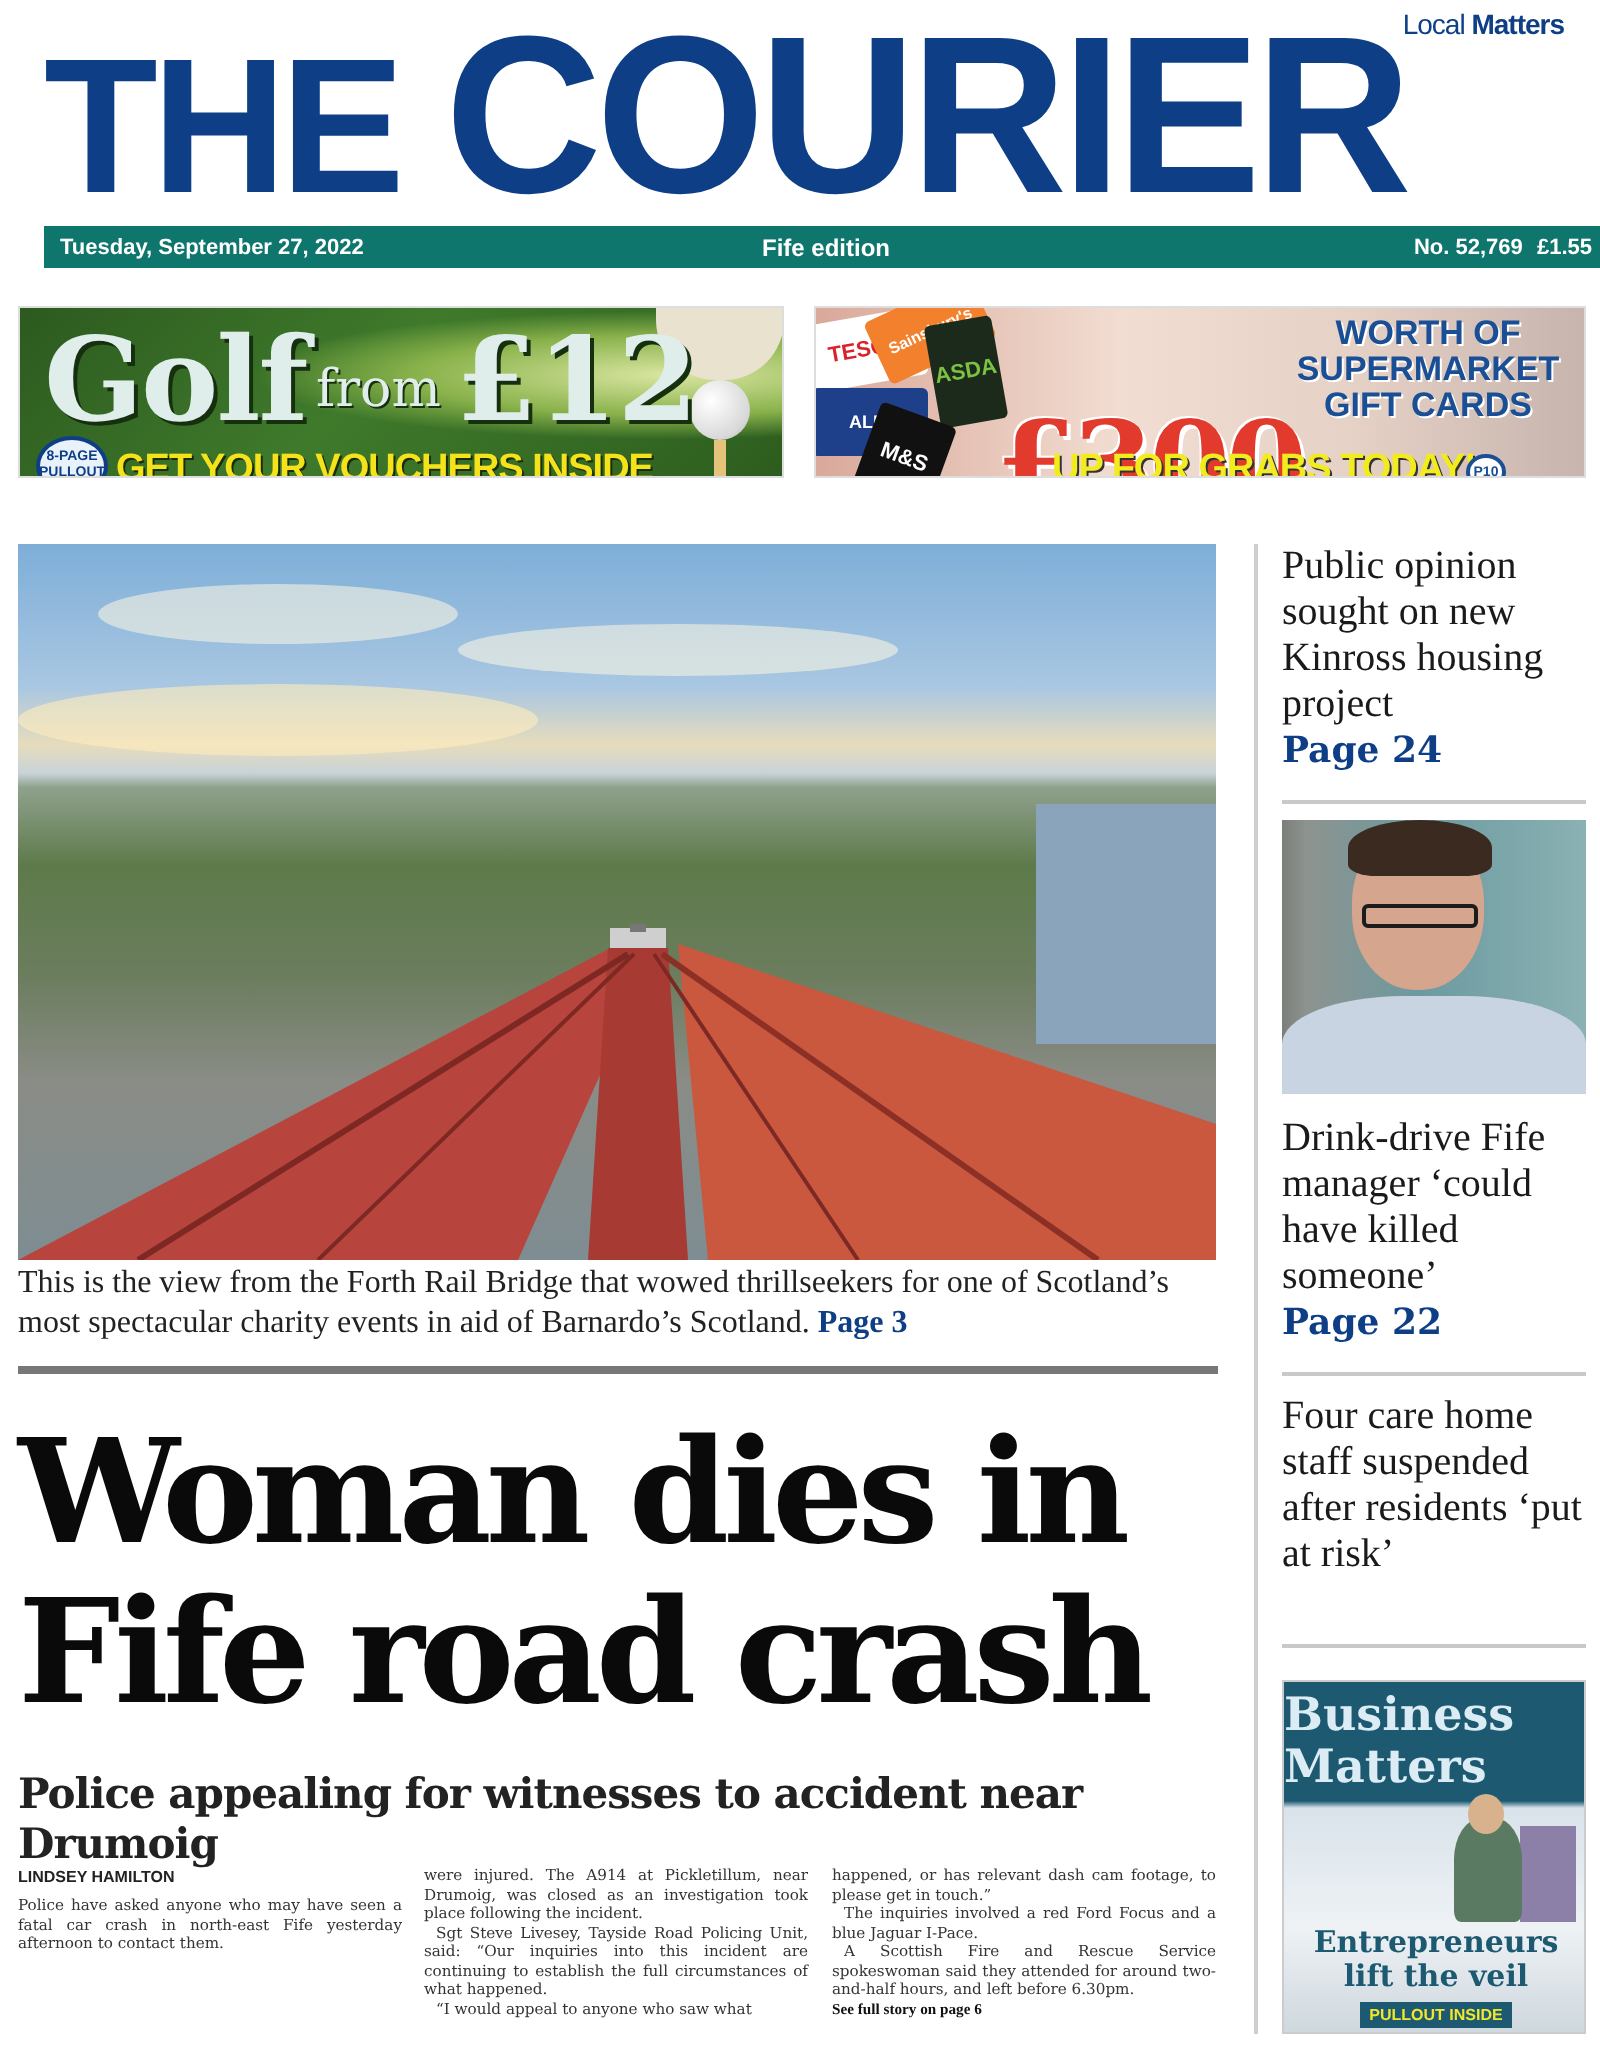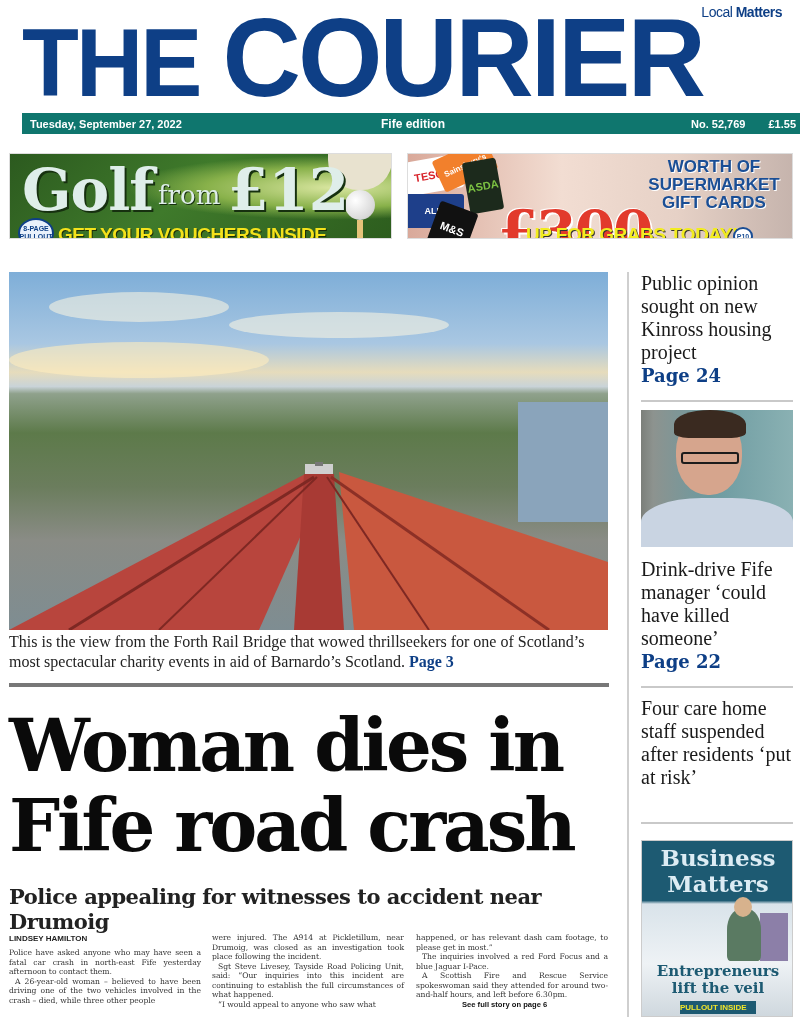--- a/index.html
+++ b/index.html
@@ -21,21 +21,21 @@
     letter-spacing: -0.5px;
   }
   .local-matters b { font-weight: bold; }
   .dateline {
     position: absolute; left: 22px; top: 113px; width: 782px; height: 21px;
     background: #0f766e; color: #fff;
     font-family: "Liberation Sans", sans-serif; font-weight: bold; font-size: 11px;
     display: flex; align-items: center; justify-content: space-between; padding: 0 8px;
   }
   .dateline .mid { position: absolute; left: 50%; transform: translateX(-50%); font-size: 12px; }
-  .dateline .right span + span { margin-left: 20px; }
+  .dateline .right span + span { margin-left: 4px; }
 
   
   .promo { position: absolute; top: 153px; height: 86px; overflow: hidden; border: 1px solid #ddd; }
   .promo-golf { left: 9px; width: 383px;
     background: radial-gradient(ellipse at 85% 40%, #d9e6a0 0%, #88b14a 28%, transparent 45%),
                 linear-gradient(135deg, #2c5a1f 0%, #3f7a2b 45%, #2d5d1e 100%); }
   .golf-word {
     position: absolute; left: 12px; top: 2px; font-family: "DejaVu Serif", serif; font-weight: bold;
     font-size: 58px; color: #dfeeea; text-shadow: 2px 2px 0 #16300f; letter-spacing: -1px;
   }
@@ -114,21 +114,21 @@
   }
   .col {
     position: absolute; top: 948px; width: 192px;
     font-family: "DejaVu Serif", serif; font-size: 7.6px; line-height: 9.5px; color: #333; text-align: justify;
   }
   .col p + p { text-indent: 6px; }
   .col.c2, .col.c3 { top: 933px; }
   .col.c1 { left: 9px; }
   .col.c2 { left: 212px; }
   .col.c3 { left: 416px; }
-  .see-full { font-family: Liberation Sans, sans-serif; font-weight: bold; color: #111; text-indent: 0 !important; margin-left: 46px; }
+  .see-full { font-family: Liberation Serif, serif; font-weight: bold; color: #111; text-indent: 0 !important; }
 
   
   .sidebar-divider { position: absolute; left: 627px; top: 272px; width: 2px; height: 745px; background: #cfcfcf; }
   .side-item { position: absolute; left: 641px; width: 152px; }
   .side-headline {
     font-family: "Liberation Serif", serif; font-size: 20px; line-height: 23px; color: #1a1a1a;
   }
   .side-ref { font-family: "DejaVu Serif", serif; font-weight: bold; font-size: 18px; color: #0e3f86; line-height: 24px; }
   .side-rule { position: absolute; left: 641px; width: 152px; height: 2px; background: #c9c9c9; }
   .side-photo {
@@ -139,30 +139,30 @@
   .man-hair { position: absolute; left: 33px; top: 0px; width: 72px; height: 28px; border-radius: 50% 50% 20% 20%; background: #3a2a20; }
   .man-glasses { position: absolute; left: 40px; top: 42px; width: 58px; height: 12px; border: 2px solid #1c1c1c; border-radius: 3px; }
   .man-body { position: absolute; left: 0px; top: 88px; width: 152px; height: 60px; border-radius: 40% 40% 0 0; background: #c9d4e2; }
 
   .business {
     position: absolute; left: 641px; top: 840px; width: 152px; height: 177px; overflow: hidden;
     background: linear-gradient(180deg, #1d5a72 0%, #1d5a72 34%, #d9e3ea 36%, #eef2f5 70%, #cfd8de 100%);
     border: 1px solid #ccc;
   }
   .biz-title {
-    position: absolute; left: 0; top: 4px; width: 152px; text-align: center;
+    position: absolute; left: 0; top: 4px; width: 152px; text-align: left;
     font-family: "DejaVu Serif", serif; font-weight: bold; font-size: 23px; line-height: 26px; color: #dcecf4;
   }
   .biz-sub {
     position: absolute; left: 0; top: 122px; width: 152px; text-align: center;
     font-family: "DejaVu Serif", serif; font-weight: bold; font-size: 15px; line-height: 17px; color: #1d5a72;
   }
   .biz-pullout {
     position: absolute; left: 38px; top: 160px; width: 76px; height: 13px; background: #1d5a72; color: #f1e62a;
-    font-family: "Liberation Sans", sans-serif; font-weight: bold; font-size: 8px; line-height: 13px;
+    font-family: "Liberation Sans", sans-serif; font-weight: bold; font-size: 8px; text-align: center; line-height: 13px;
   }
   .biz-woman { position: absolute; left: 85px; top: 68px; width: 34px; height: 52px; border-radius: 40% 40% 10% 10%; background: #5a7a62; }
   .biz-woman-head { position: absolute; left: 92px; top: 56px; width: 18px; height: 20px; border-radius: 50%; background: #d7b28d; }
   .biz-dresses { position: absolute; right: 4px; top: 72px; width: 28px; height: 48px; background: #8c7fa8; }
 </style>
 </head>
 <body>
 
 <header class="masthead">
   <div class="mast-title">
@@ -232,29 +232,28 @@
 
 <h1 class="headline">
   <span>Woman dies in</span><br>
   <span>Fife road crash</span>
 </h1>
 <h2 class="standfirst">Police appealing for witnesses to accident near Drumoig</h2>
 <div class="byline">LINDSEY HAMILTON</div>
 
 <div class="col c1">
   <p>Police have asked anyone who may have seen a fatal car crash in north-east Fife yesterday afternoon to contact them.</p>
-  <p>A 26-year-old woman – believed to have been driving one of the two vehicles involved in the crash – died, while three other people</p>
 </div>
 <div class="col c2">
   <p>were injured. The A914 at Pickletillum, near Drumoig, was closed as an investigation took place following the incident.</p>
   <p>Sgt Steve Livesey, Tayside Road Policing Unit, said: “Our inquiries into this incident are continuing to establish the full circumstances of what happened.</p>
   <p>“I would appeal to anyone who saw what</p>
 </div>
 <div class="col c3">
-  <p style="text-indent:0">happened, or has relevant dash cam footage, to please get in most.”</p>
+  <p style="text-indent:0">happened, or has relevant dash cam footage, to please get in touch.”</p>
   <p>The inquiries involved a red Ford Focus and a blue Jaguar I-Pace.</p>
   <p>A Scottish Fire and Rescue Service spokeswoman said they attended for around two-and-half hours, and left before 6.30pm.</p>
   <p class="see-full">See full story on page 6</p>
 </div>
 
 <div class="sidebar-divider"></div>
 
 <div class="side-item" style="top:272px;">
   <div class="side-headline">Public opinion sought on new Kinross housing project</div>
   <div class="side-ref">Page 24</div>

